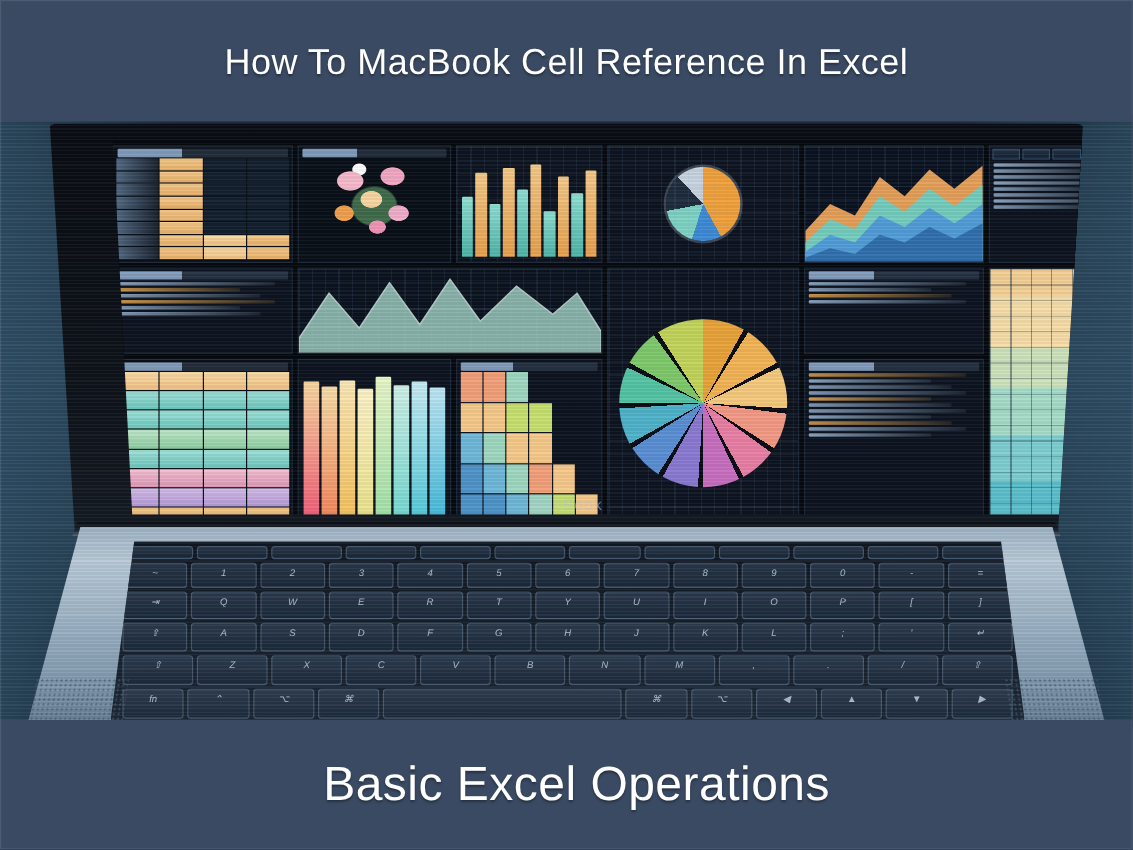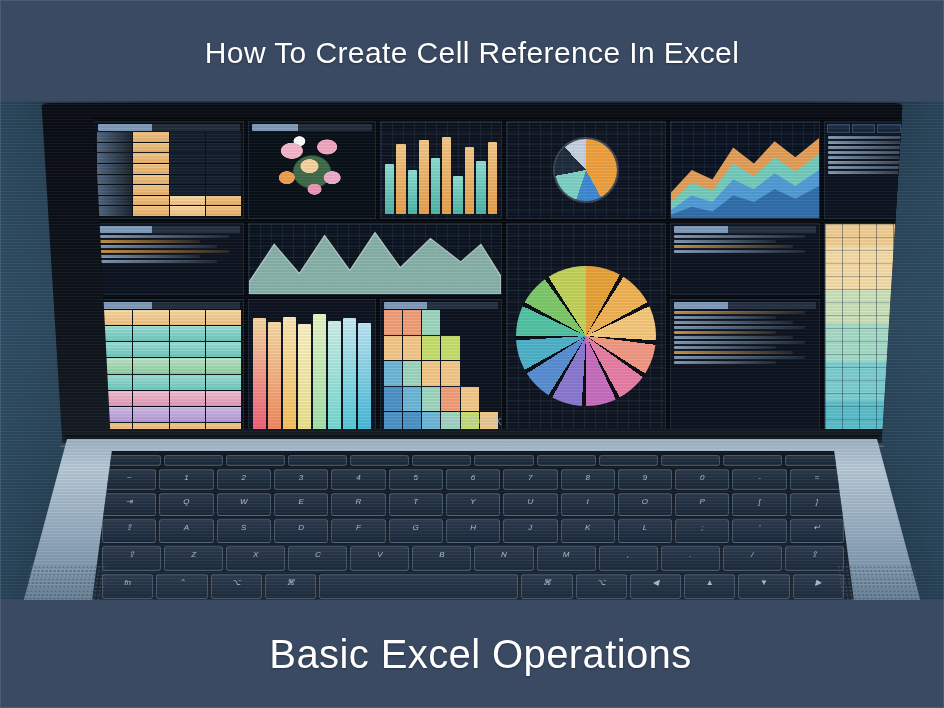--- a/index.html
+++ b/index.html
@@ -696,21 +696,21 @@
           <i>▶</i>
         </div>
       </div>
 
       <div id="trackpad"></div>
 
     </div>
   </div>
 
   <div class="band" id="header-band">
-    <div class="band-title" id="header-title">How To Create Cell Reference In Excel</div>
+    <div class="band-title" id="header-title">How To MacBook Cell Reference In Excel</div>
   </div>
 
   <div class="band" id="footer-band">
     <div class="band-title" id="footer-title">Basic Excel Operations</div>
   </div>
 
   <div id="edge"></div>
 </div>
 
 </body></html>

